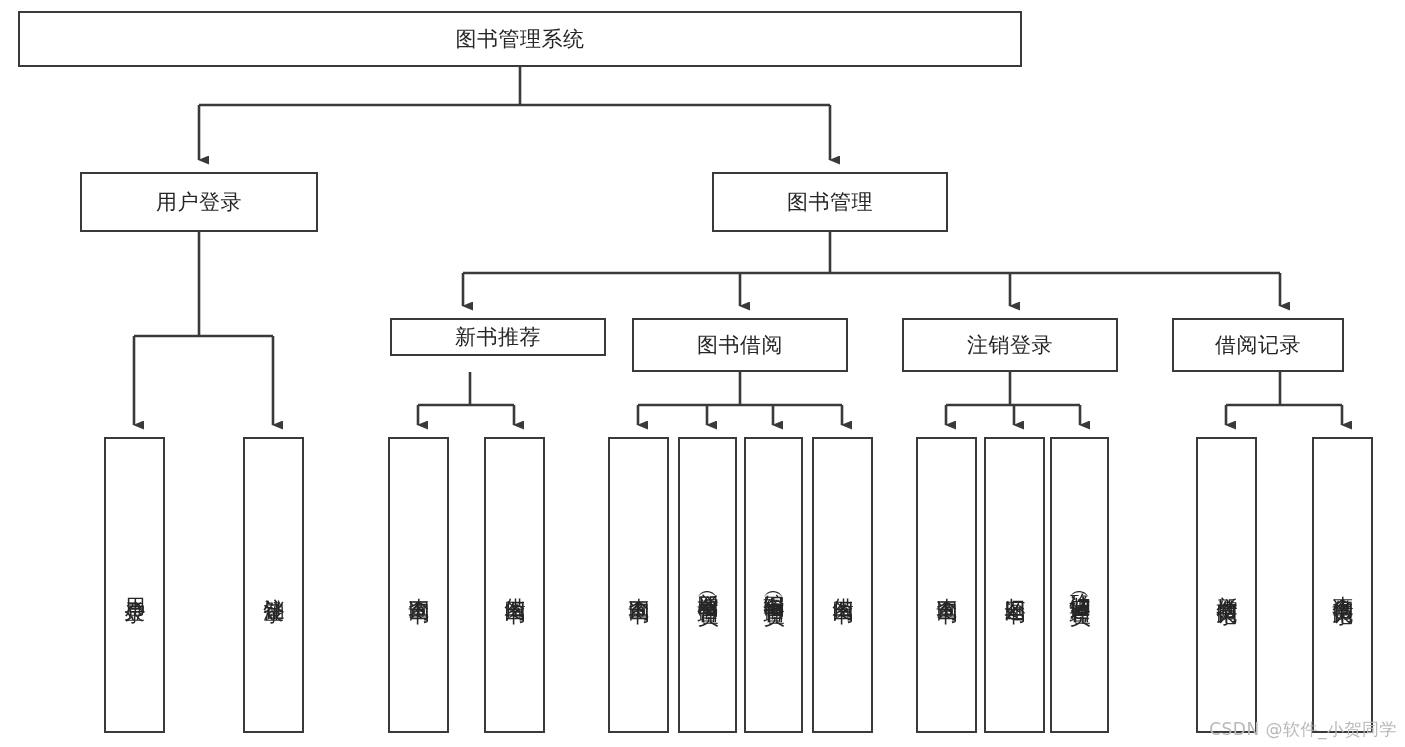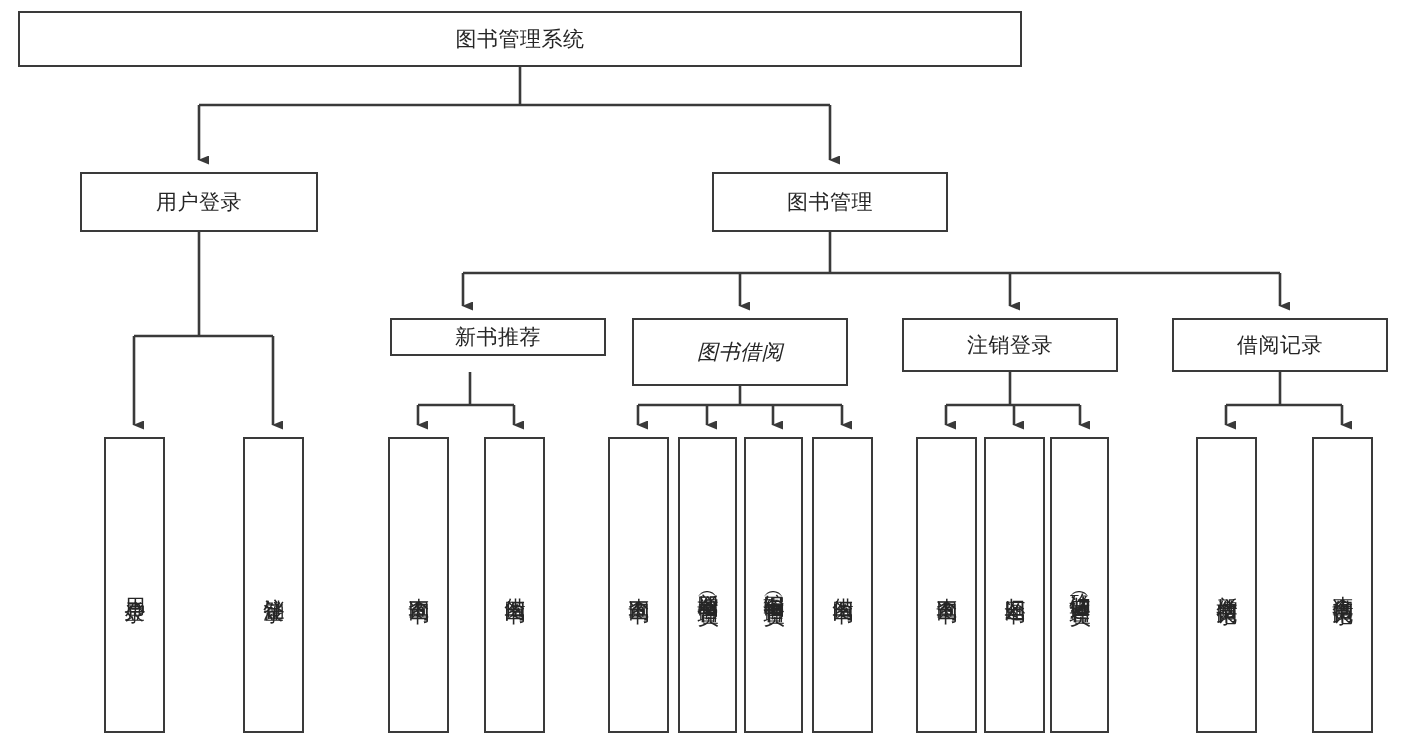--- a/index.html
+++ b/index.html
@@ -127,27 +127,27 @@
   <div class="node h" style="left:80px; top:172px; width:238px; height:60px;">
     <span class="htext">用户登录</span>
   </div>
   <div class="node h" style="left:712px; top:172px; width:236px; height:60px;align-items:center;">
     <span class="htext">图书管理</span>
   </div>
 
   <div class="node h" style="left:362px; top:318px; width:216px; height:38px;margin-left:28px;">
     <span class="htext">新书推荐</span>
   </div>
-  <div class="node h" style="left:632px; top:318px; width:216px; height:68px;font-style:italic;">
+  <div class="node h" style="left:632px; top:318px; width:216px; height:54px;">
     <span class="htext">图书借阅</span>
   </div>
   <div class="node h" style="left:902px; top:318px; width:216px; height:54px;">
     <span class="htext">注销登录</span>
   </div>
-  <div class="node h" style="left:1172px; top:318px; width:216px; height:54px;">
+  <div class="node h" style="left:1172px; top:318px; width:172px; height:54px;">
     <span class="htext">借阅记录</span>
   </div>
 
   <div class="node v" style="left:104px; top:437px; width:61px; height:296px;">
     <span class="vtext">用户登录</span>
   </div>
   <div class="node v" style="left:243px; top:437px; width:61px; height:296px;">
     <span class="vtext">注销登录</span>
   </div>
 
@@ -181,14 +181,15 @@
     <span class="vtext">确认归还（管理员）</span>
   </div>
 
   <div class="node v" style="left:1196px; top:437px; width:61px; height:296px;">
     <span class="vtext">新增借阅记录</span>
   </div>
   <div class="node v" style="left:1312px; top:437px; width:61px; height:296px;">
     <span class="vtext">查询借阅记录</span>
   </div>
 
+  <div id="watermark">CSDN @软件_小贺同学</div>
 
 </div>
 
 </body></html>

